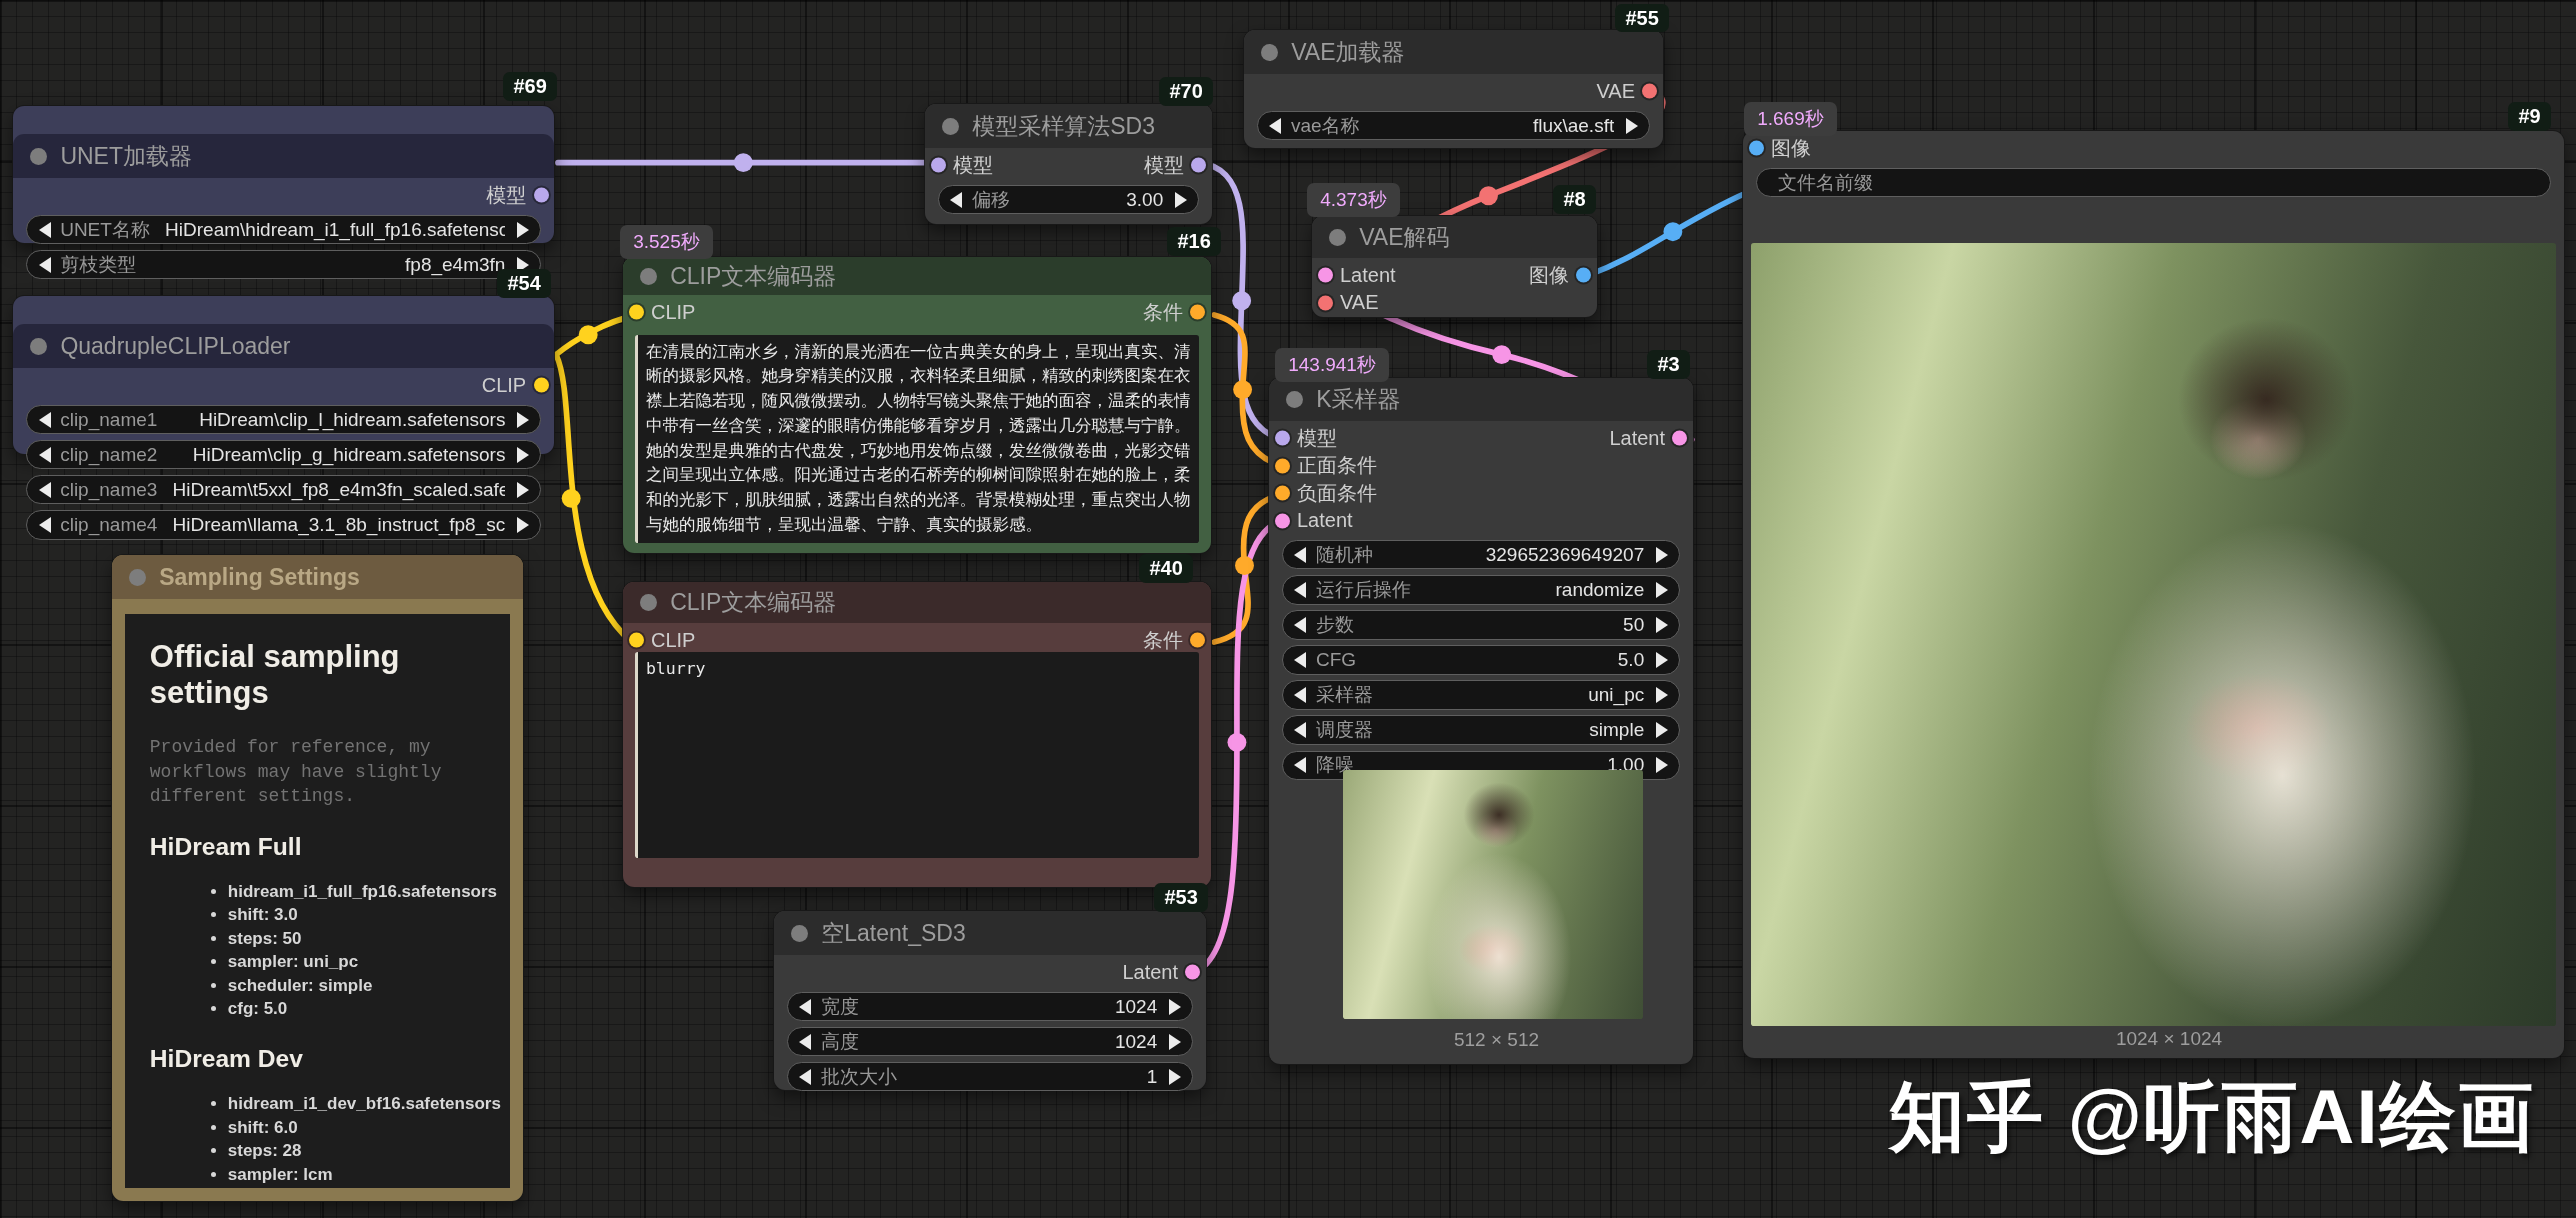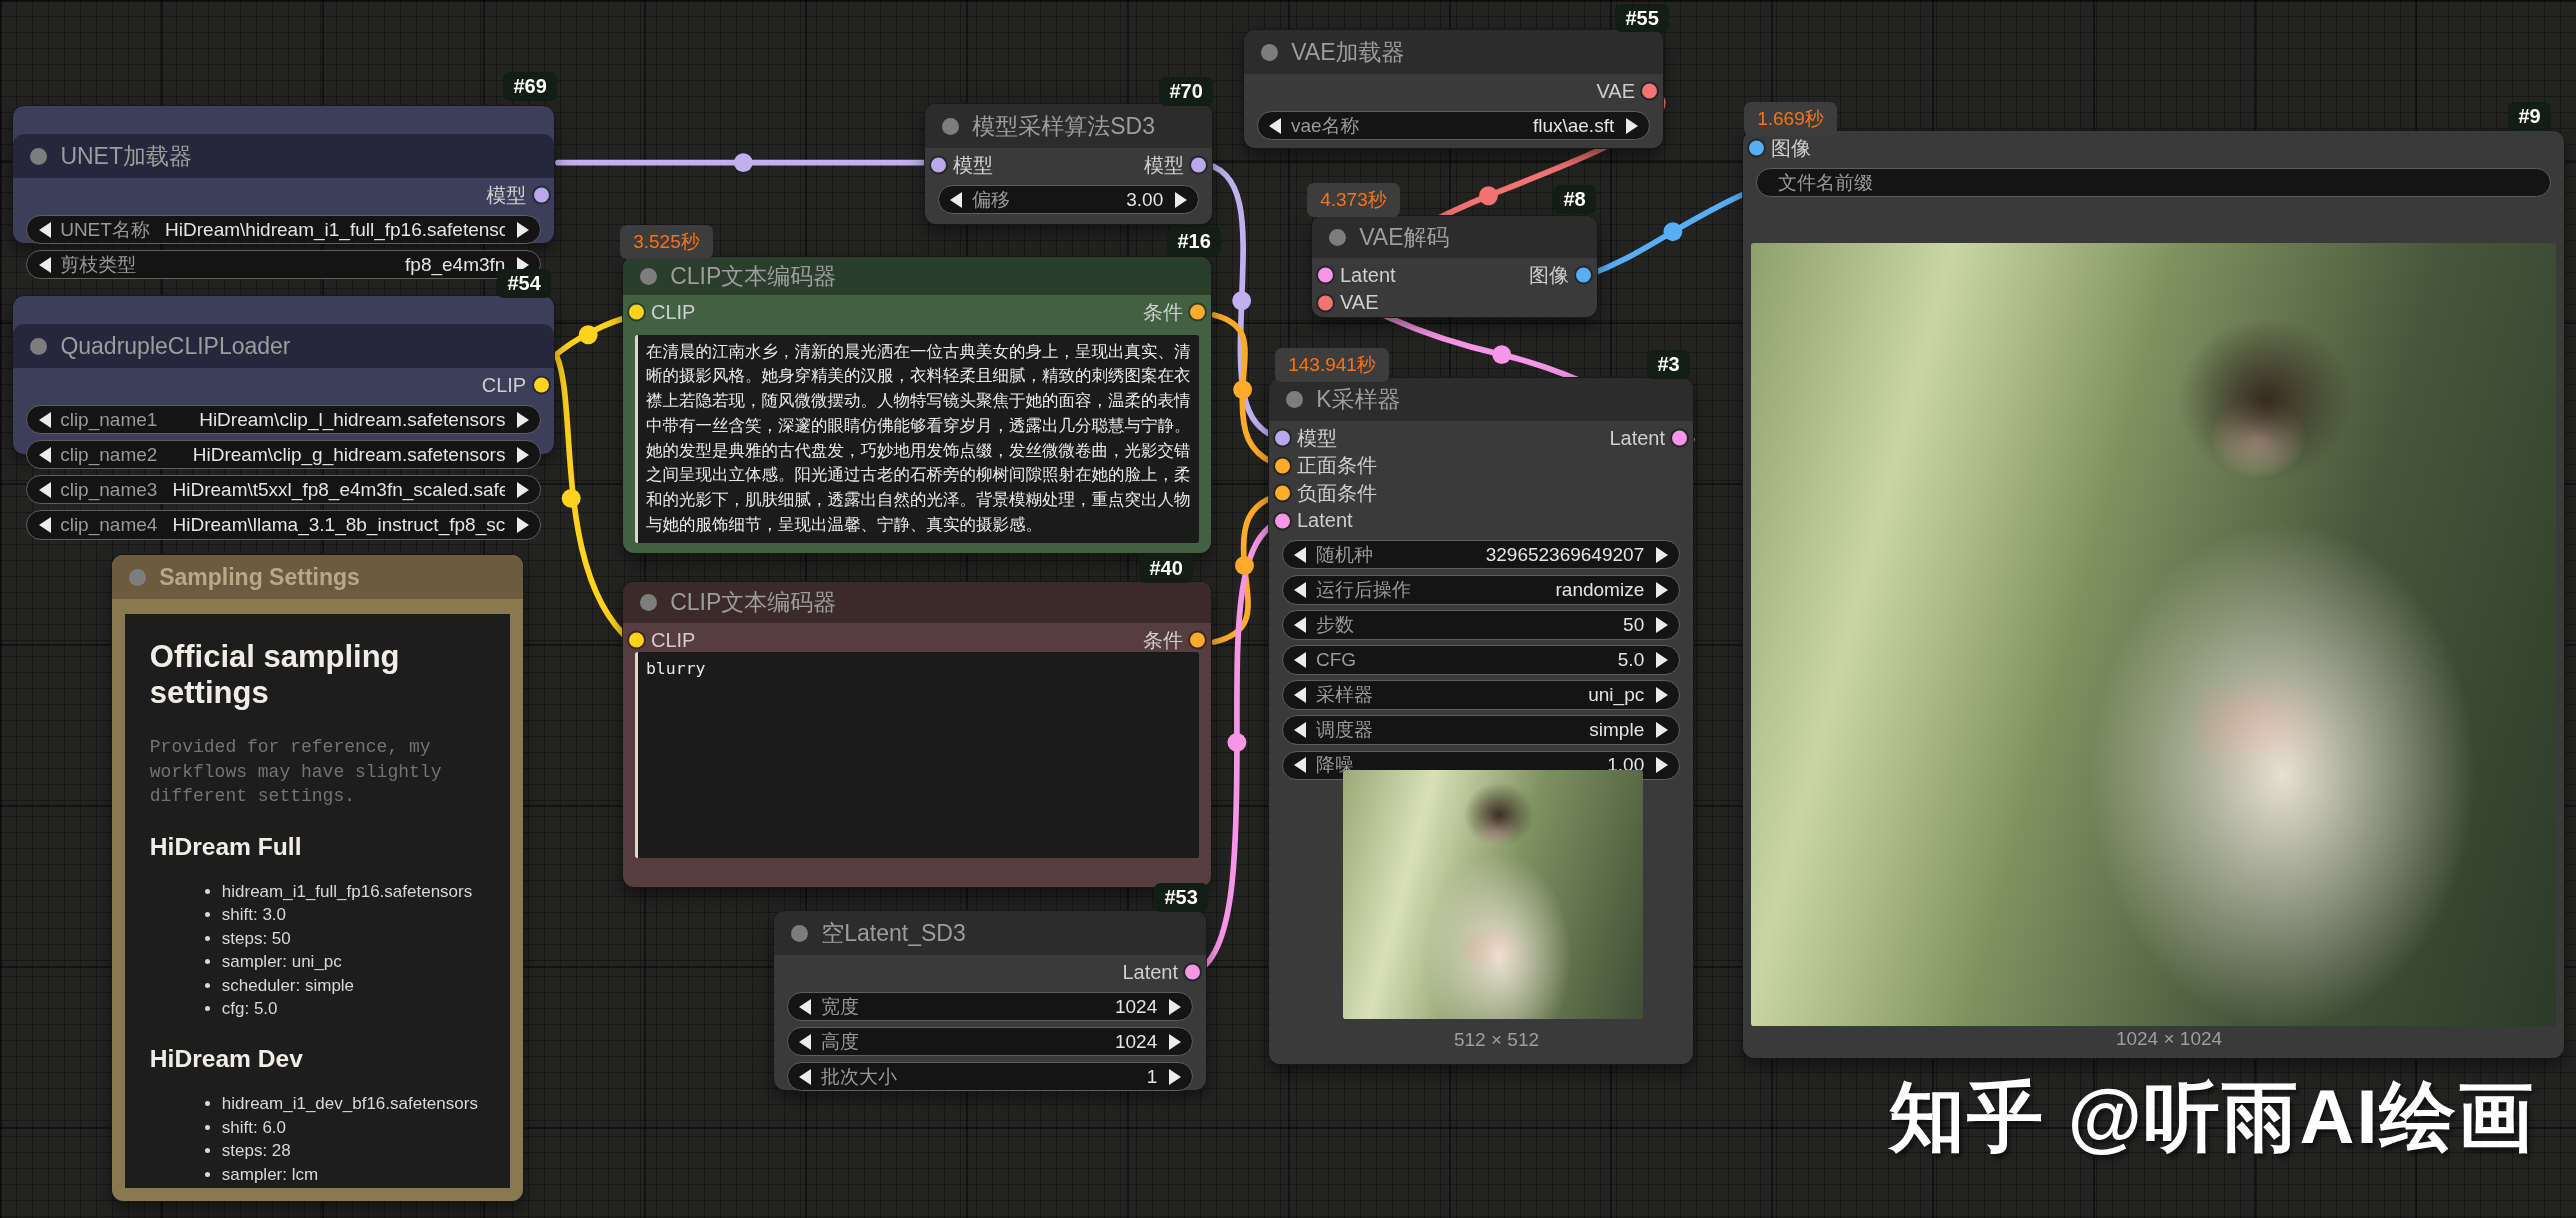--- a/index.html
+++ b/index.html
@@ -38,21 +38,21 @@
   .wlabel{color:#999;margin:0 9.5px;flex:0 0 auto;white-space:nowrap;}
   .wvalue{flex:1;text-align:right;color:#e4e4e4;margin:0 11.3px 0 5.7px;white-space:nowrap;overflow:hidden;}
   .arr{width:0;height:0;border-top:8.5px solid transparent;border-bottom:8.5px solid transparent;flex:0 0 auto;}
   .arr.l{border-right:12.3px solid #ececec;}
   .arr.r{border-left:12.3px solid #ececec;}
   .prompt{position:absolute;left:12.3px;right:12.3px;background:#1b1b1b;border-radius:2.8px;
         border-left:3.8px solid #ddd8ca;color:#e9e9e9;font-family:"DejaVu Sans Mono",monospace;
         font-size:16.5px;line-height:1.5;padding:4.7px 7.6px 4.7px 7.6px;overflow:hidden;white-space:pre-wrap;word-break:break-all;}
   .badge{position:absolute;z-index:3;background:#111d15;color:#fff;font-weight:bold;font-size:20px;
         padding:2.8px 10.4px;border-radius:6.6px;}
-  .timer{position:absolute;z-index:3;background:#3d3d3d;color:#f97316;font-size:19px;
+  .timer{position:absolute;z-index:3;background:#3d3d3d;color:#f0abfc;font-size:19px;
         padding:3.8px 13.2px;border-radius:7px;}
   .caption{position:absolute;left:0;right:0;text-align:center;color:#9e9e9e;font-size:19px;padding-left:31px;}
   .photo{border-radius:2.8px;}
   .photo-large{position:absolute;left:7.6px;right:7.6px;top:112px;bottom:32px;
     background:
       radial-gradient(ellipse 142px 132px at 64% 20%, rgba(52,38,30,.95), rgba(52,38,30,0) 62%),
       radial-gradient(ellipse 80px 68px at 63% 25%, rgba(233,204,184,.92), rgba(233,204,184,0) 60%),
       radial-gradient(ellipse 312px 407px at 66% 68%, rgba(243,236,224,.92), rgba(243,236,224,0) 62%),
       radial-gradient(ellipse 113px 85px at 63% 62%, rgba(164,74,58,.85), rgba(164,74,58,0) 65%),
       linear-gradient(105deg,#8da06b 0%,#c9d6a4 20%,#7e9260 42%,#47573b 68%,#2c3a29 100%);}
@@ -62,21 +62,21 @@
       radial-gradient(ellipse 36px 30px at 51% 24%, rgba(233,204,184,.92), rgba(233,204,184,0) 60%),
       radial-gradient(ellipse 113px 161px at 52% 75%, rgba(243,233,220,.92), rgba(243,233,220,0) 64%),
       radial-gradient(ellipse 52px 38px at 50% 72%, rgba(190,95,70,.85), rgba(190,95,70,0) 65%),
       linear-gradient(105deg,#9aa877 0%,#d9e0b6 25%,#7e9260 55%,#3f4e35 100%);}
   
   .note-inner{position:absolute;left:13.2px;right:13.2px;top:59px;bottom:13.2px;background:#1d1d1d;
         color:#dcdcdc;padding:21px 24.6px;overflow:hidden;}
   .note-inner h1{margin:3.8px 0 24.6px 0;font-size:31px;color:#f0ede6;}
   .note-inner p{margin:0 0 9px 0;font-size:18px;line-height:1.35;color:#737373;font-family:Liberation Mono, monospace;}
   .note-inner h3{margin:24.6px 0 19px 0;font-size:24.6px;color:#f0ede6;}
-  .note-inner ul{margin:4px;padding-left:68px;}
+  .note-inner ul{margin:10px;padding-left:68px;font-weight:bold;}
   .note-inner li{font-size:17px;line-height:1.38;color:#d8d8d8;}
   .watermark{position:absolute;left:1889px;top:1067px;z-index:4;color:#ffffff;font-size:76px;
         font-weight:bold;letter-spacing:1.9px;text-shadow:2.8px 3.8px 5.7px rgba(0,0,0,.55);white-space:nowrap;}
 </style>
 </head>
 <body>
 
 <div id="canvas">
 
   <svg class="wires" width="2576" height="1218" viewBox="0 0 2724 1288">

